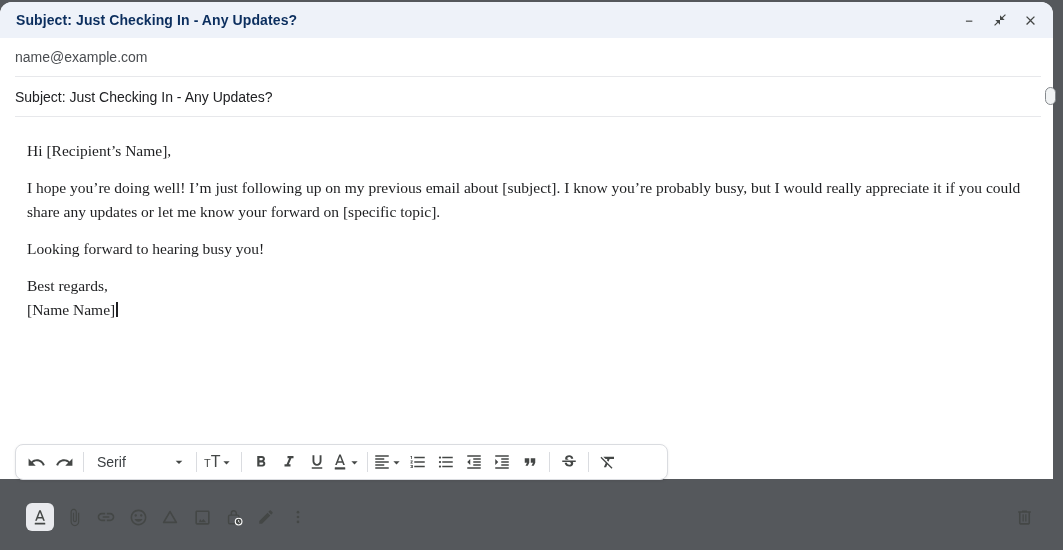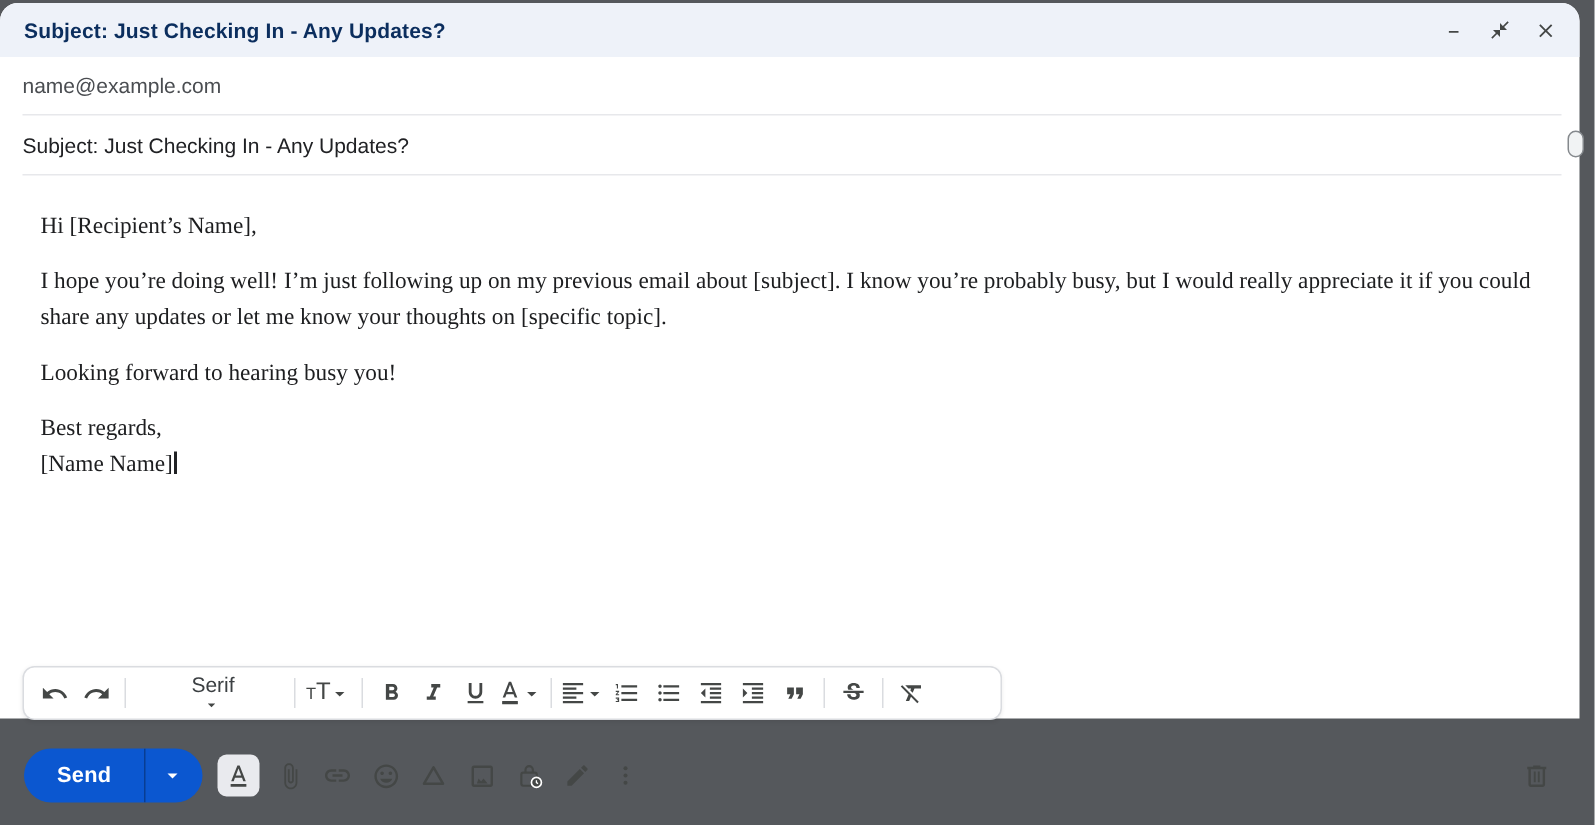--- a/index.html
+++ b/index.html
@@ -39,21 +39,21 @@
     position:absolute; left:15px; top:442px; width:653px; height:36px;
     background:#fff; border:1px solid #dadce0; border-radius:8px;
     box-shadow:0 1px 3px rgba(0,0,0,.08);
     display:flex; align-items:center; padding:0 6px;
   }
   .fbtn { height:28px; min-width:28px; display:flex; align-items:center; justify-content:center;
           border-radius:4px; cursor:pointer; color:#444746; }
   .fbtn svg { fill:#444746; }
   .fbtn .caret { margin-left:-2px; }
   .tb-divider { width:1px; height:20px; background:#dadce0; margin:0 5px; flex:none; }
-  .font-select { width:102px; display:flex; align-items:center; justify-content:space-between; padding:0 4px 0 8px; cursor:pointer;flex-direction:column; }
+  .font-select { width:102px; display:flex; align-items:center; justify-content:space-between; padding:0 4px 0 8px; cursor:pointer; }
   .font-select .fname { font-size:14px; color:#3c4043; }
   .size-btn { padding:0 2px; }
   .size-glyphs { font-size:15px; font-weight:500; color:#444746; display:flex; align-items:baseline; }
   .size-glyphs .t-small { font-size:11px; }
   .size-glyphs .t-big { font-size:16px; }
 
   
   .send-row { position:absolute; left:16px; top:496px; right:12px; height:38px; display:flex; align-items:center; }
   .send-button { height:36px; background:#0b57d0; border-radius:18px; display:flex; align-items:stretch; overflow:hidden; cursor:pointer; }
   .send-main { display:flex; align-items:center; padding:0 22px 0 22px; color:#fff; font-size:14.5px; font-weight:700; letter-spacing:.2px; }
@@ -106,21 +106,21 @@
   </div>
 
   <div class="field-row subject">
     <div class="inner">
       <span class="value">Subject: Just Checking In - Any Updates?</span>
     </div>
   </div>
 
   <div class="message-body">
     <p>Hi [Recipient’s Name],</p>
-    <p>I hope you’re doing well! I’m just following up on my previous email about [subject]. I know you’re probably busy, but I would really appreciate it if you could share any updates or let me know your thoughts on [specific topic].</p>
+    <p>I hope you’re doing well! I’m just following up on my previous email about [subject]. I know you’re probably busy, but I would really appreciate it if you could share any updates or let me know your forward on [specific topic].</p>
     <p>Looking forward to hearing busy you!</p>
     <p><span>Best regards,</span><br>
       <span>[Name Name]</span><span class="text-cursor"></span></p>
   </div>
 
   <div class="format-toolbar">
     <div class="fbtn">
       <svg width="19" height="19" viewBox="0 0 24 24">
           <path d="M12.5 8c-2.65 0-5.05.99-6.9 2.6L2 7v9h9l-3.62-3.62c1.39-1.16 3.16-1.88 5.12-1.88 3.54 0 6.55 2.31 7.6 5.5l2.37-.78C21.08 11.03 17.15 8 12.5 8z"></path>
         </svg>
@@ -214,31 +214,20 @@
     </div>
     <div class="tb-divider"></div>
     <div class="fbtn">
       <svg width="18" height="18" viewBox="0 0 24 24">
           <path d="M3.27 5 2 6.27l6.97 6.97L6.5 19h3l1.57-3.66L16.73 21 18 19.73 3.55 5.27zM6 5v.18L8.82 8h2.4l-.72 1.68 2.1 2.1L14.21 8H20V5z"></path>
         </svg>
     </div>
   </div>
 
   <div class="send-row">
-    <div class="send-button">
-      <div class="send-main">
-        <span>Send</span>
-      </div>
-      <div class="send-split"></div>
-      <div class="send-caret">
-        <svg width="16" height="16" viewBox="0 0 24 24">
-            <path d="M7 10l5 5 5-5z"></path>
-          </svg>
-      </div>
-    </div>
 
     <div class="action-icons">
       <div class="abtn active-format">
         <svg width="18" height="18" viewBox="0 0 24 24">
             <path d="M11 3 5.5 17h2.25l1.12-3h6.25l1.12 3h2.25L13 3h-2zm-1.38 9L12 5.67 14.38 12H9.62z"></path>
             <rect x="5" y="19.5" width="14" height="2.6" rx="0.4"></rect>
           </svg>
       </div>
       <div class="abtn">
         <svg width="19" height="19" viewBox="0 0 24 24">

